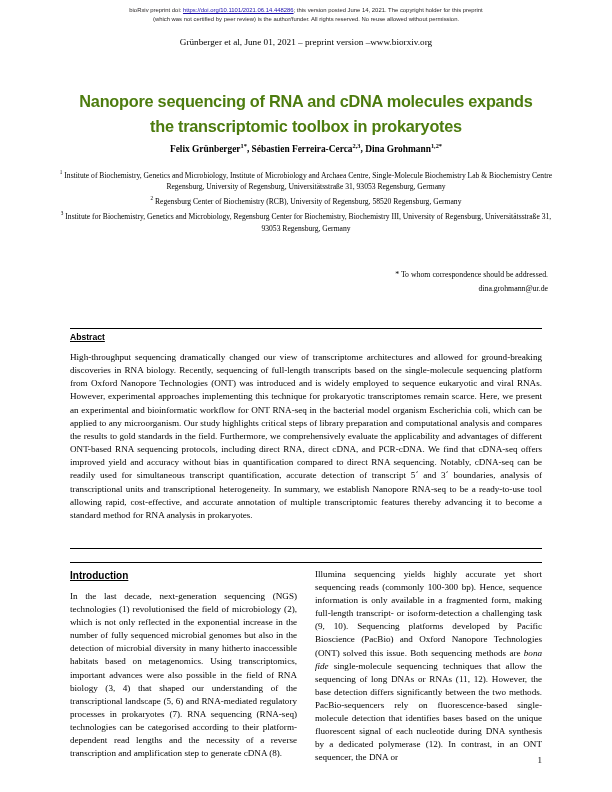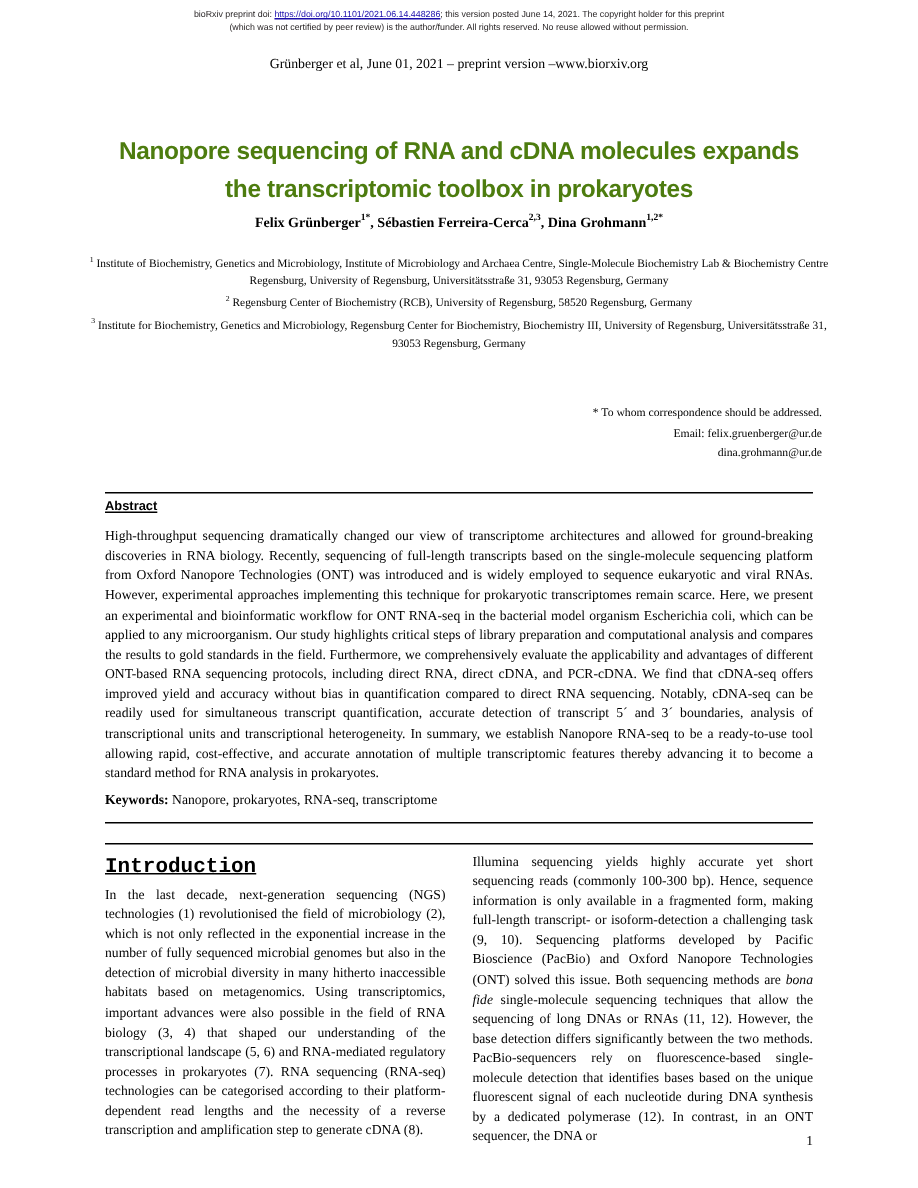--- a/index.html
+++ b/index.html
@@ -140,22 +140,22 @@
     font-size: 9.1px;
     line-height: 13px;
   }
   .keywords b { font-weight: bold; }
 
   
   .section-heading {
     position: absolute;
     left: 70px;
     top: 570px;
-    font-family: Liberation Mono, monospace;
-    font-size: 14px;
+    font-family: Liberation Sans, sans-serif;
+    font-size: 10px;
     font-weight: bold;
     text-decoration: underline;
   }
   .col {
     position: absolute;
     top: 590px;
     width: 227px;
     font-size: 9.1px;
     line-height: 13.1px;
     text-align: justify;
@@ -191,31 +191,27 @@
   </div>
 
   <div class="affiliations">
     <p><sup>1</sup><span> Institute of Biochemistry, Genetics and Microbiology, Institute of Microbiology and Archaea Centre, Single-Molecule Biochemistry Lab &amp; Biochemistry Centre Regensburg, University of Regensburg, Universitätsstraße 31, 93053 Regensburg, Germany</span></p>
     <p><sup>2</sup><span> Regensburg Center of Biochemistry (RCB), University of Regensburg, 58520 Regensburg, Germany</span></p>
     <p><sup>3</sup><span> Institute for Biochemistry, Genetics and Microbiology, Regensburg Center for Biochemistry, Biochemistry III, University of Regensburg, Universitätsstraße 31, 93053 Regensburg, Germany</span></p>
   </div>
 
   <div class="correspondence">
     <div>* To whom correspondence should be addressed.</div>
-    <div>Email: felix.gruenberger@ur.de</div>
     <div>dina.grohmann@ur.de</div>
   </div>
 
   <div class="rule" id="rule-abstract-top"></div>
   <div class="abstract-heading">Abstract</div>
   <div class="abstract-body">High-throughput sequencing dramatically changed our view of transcriptome architectures and allowed for ground-breaking discoveries in RNA biology. Recently, sequencing of full-length transcripts based on the single-molecule sequencing platform from Oxford Nanopore Technologies (ONT) was introduced and is widely employed to sequence eukaryotic and viral RNAs. However, experimental approaches implementing this technique for prokaryotic transcriptomes remain scarce. Here, we present an experimental and bioinformatic workflow for ONT RNA-seq in the bacterial model organism Escherichia coli, which can be applied to any microorganism. Our study highlights critical steps of library preparation and computational analysis and compares the results to gold standards in the field. Furthermore, we comprehensively evaluate the applicability and advantages of different ONT-based RNA sequencing protocols, including direct RNA, direct cDNA, and PCR-cDNA. We find that cDNA-seq offers improved yield and accuracy without bias in quantification compared to direct RNA sequencing. Notably, cDNA-seq can be readily used for simultaneous transcript quantification, accurate detection of transcript 5´ and 3´ boundaries, analysis of transcriptional units and transcriptional heterogeneity. In summary, we establish Nanopore RNA-seq to be a ready-to-use tool allowing rapid, cost-effective, and accurate annotation of multiple transcriptomic features thereby advancing it to become a standard method for RNA analysis in prokaryotes.</div>
 
-  <div class="keywords">
-    <b>Keywords:</b><span> Nanopore, prokaryotes, RNA-seq, transcriptome</span>
-  </div>
   <div class="rule" id="rule-keywords-bot"></div>
 
   <div class="section-heading">Introduction</div>
   <div class="rule" id="rule-intro-bot"></div>
 
   <div class="col col-left">
     <p>In the last decade, next-generation sequencing (NGS) technologies (1) revolutionised the field of microbiology (2), which is not only reflected in the exponential increase in the number of fully sequenced microbial genomes but also in the detection of microbial diversity in many hitherto inaccessible habitats based on metagenomics. Using transcriptomics, important advances were also possible in the field of RNA biology (3, 4) that shaped our understanding of the transcriptional landscape (5, 6) and RNA-mediated regulatory processes in prokaryotes (7). RNA sequencing (RNA-seq) technologies can be categorised according to their platform-dependent read lengths and the necessity of a reverse transcription and amplification step to generate cDNA (8).</p>
   </div>
 
   <div class="col col-right">

